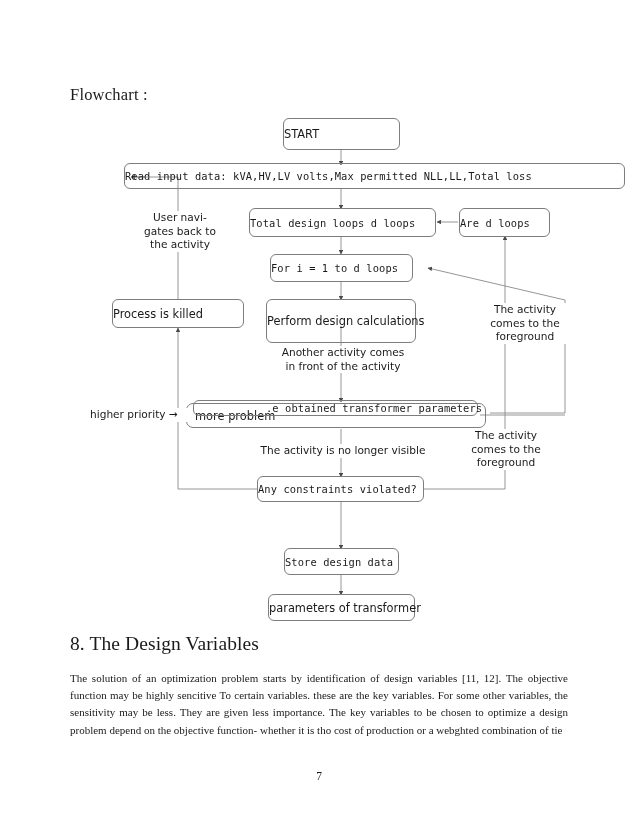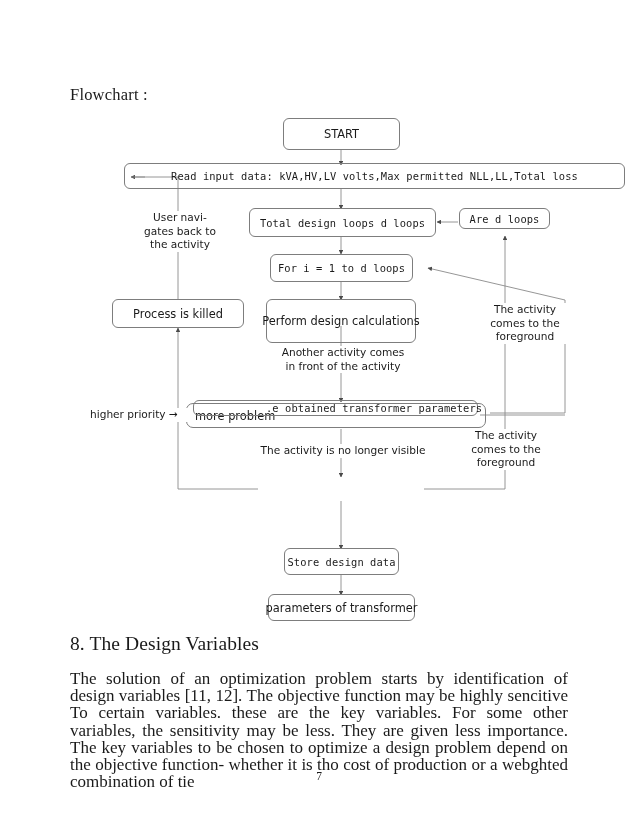--- a/index.html
+++ b/index.html
@@ -41,21 +41,21 @@
     font-size: 19.5px;
     color: #1a1a1a;
     letter-spacing: 0.1px;
   }
   .body-text {
     position: absolute;
     left: 70px;
     top: 670px;
     width: 498px;
     font-family: "Liberation Serif", serif;
-    font-size: 17px;
+    font-size: 11px;
     line-height: 17.2px;
     text-align: justify;
     color: #1a1a1a;
   }
   .page-num {
     position: absolute;
     left: 0;
     top: 770px;
     width: 638px;
     text-align: center;
@@ -82,21 +82,20 @@
 
   
   .node {
     position: absolute;
     box-sizing: border-box;
     border: 0.9px solid #7d7d7d;
     border-radius: 6px;
     background: transparent;
     display: flex;
     align-items: center;
-    justify-content: center;
     white-space: nowrap;
     color: #1a1a1a;
   }
   .node.mono {
     font-family: "DejaVu Sans Mono", "Liberation Mono", monospace;
     font-size: 10.4px;
     letter-spacing: 0.1px;
   }
   .node.sans {
     font-family: "DejaVu Sans", "Liberation Sans", sans-serif;
@@ -181,21 +180,21 @@
     </div>
 
     <div class="node mono" style="left:124px; top:163px; width:501px; height:26px;">
       <span>Read input data:   kVA,HV,LV volts,Max permitted NLL,LL,Total loss</span>
     </div>
 
     <div class="node mono" style="left:249px; top:208px; width:187px; height:29px;">
       <span>Total design loops d loops</span>
     </div>
 
-    <div class="node mono" style="left:459px; top:208px; width:91px; height:21px;">
+    <div class="node mono" style="left:459px; top:208px; width:91px; height:29px;">
       <span>Are d loops</span>
     </div>
 
     <div class="node mono" style="left:270px; top:254px; width:143px; height:28px;">
       <span>For i = 1 to d loops</span>
     </div>
 
     <div class="node sans" style="left:112px; top:299px; width:132px; height:29px;">
       <span>Process is killed</span>
     </div>
@@ -205,20 +204,23 @@
     </div>
 
     <div class="node sans" style="left:186px; top:403px; width:300px; height:25px; border-radius:7px;">
       <span style="position:absolute; left:8px;">more problem</span>
     </div>
 
     <div class="node mono" style="left:193px; top:400px; width:285px; height:16px;">
       <span style="position:absolute; left:72px;">.e obtained transformer parameters</span>
     </div>
 
+    <div class="node mono" style="left:257px; top:476px; width:167px; height:26px;">
+      <span>Any constraints violated?</span>
+    </div>
 
     <div class="node mono" style="left:284px; top:548px; width:115px; height:27px;">
       <span>Store design data</span>
     </div>
 
     <div class="node sans" style="left:268px; top:594px; width:147px; height:27px;">
       <span>parameters of transformer</span>
     </div>
 
     <div class="ann" style="left:128px; top:211px; width:100px;">User navi-

